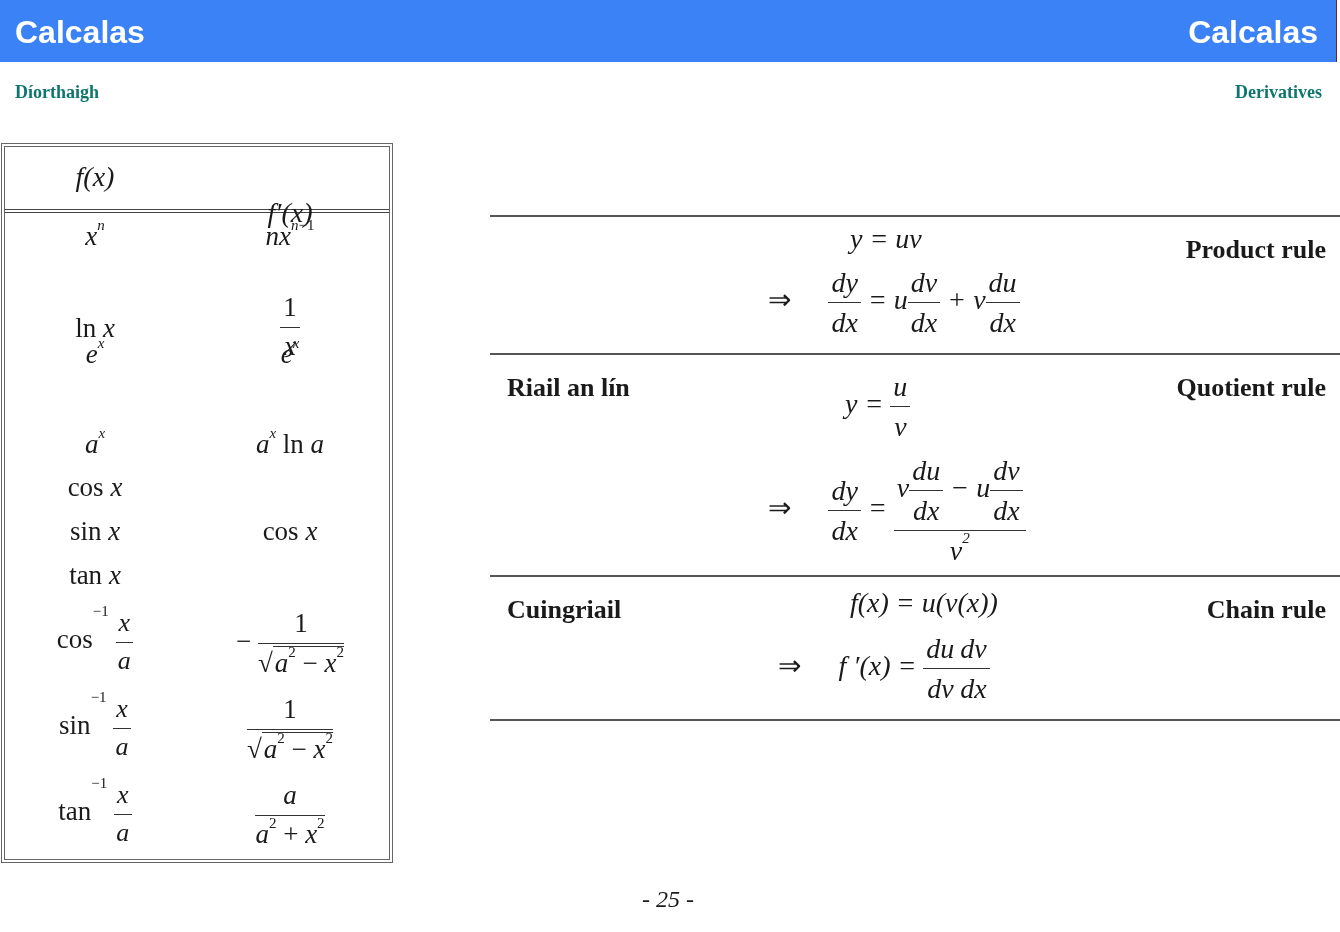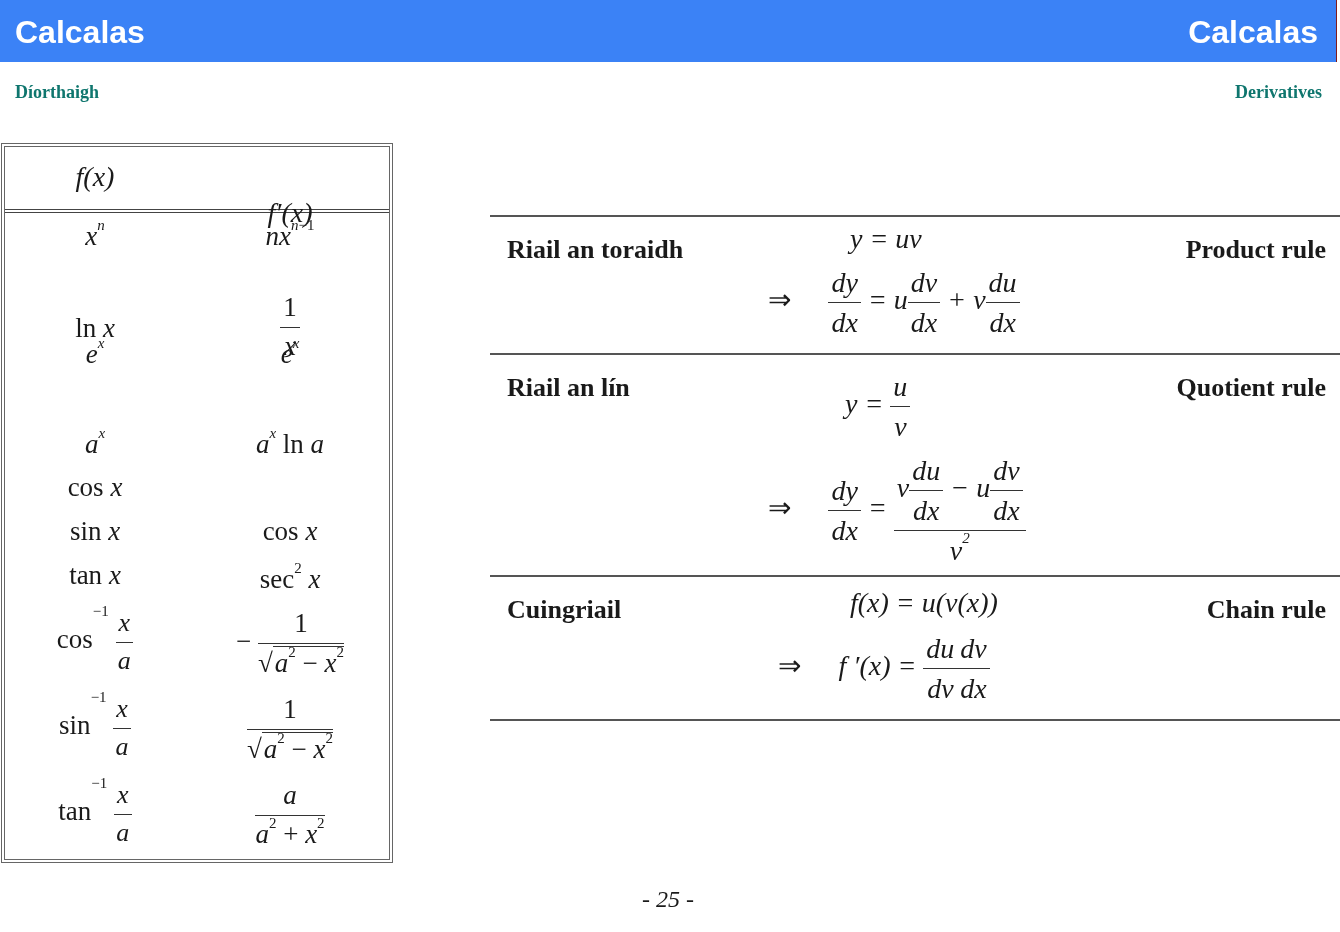--- a/index.html
+++ b/index.html
@@ -96,21 +96,20 @@
     <div class="c1"><span class="up">cos</span> <i>x</i></div>
   </div>
 
   <div class="row m" style="top:369px;">
     <div class="c1"><span class="up">sin</span> <i>x</i></div>
     <div class="c2"><span class="up">cos</span> <i>x</i></div>
   </div>
 
   <div class="row m" style="top:413px;">
     <div class="c1"><span class="up">tan</span> <i>x</i></div>
-    <div class="c2" style="top:4px;"><span class="up">sec</span><sup>2</sup> <i>x</i></div>
   </div>
 
   <div class="row m" style="top:460px;height:80px;">
     <div class="c1">
       <span class="up">cos</span><sup>−1</sup> <span class="frac" style="font-size:26px;"><span class="num"><i>x</i></span><span class="den"><i>a</i></span></span>
     </div>
     <div class="c2">
       − <span class="frac"><span class="num">1</span><span class="den"><span class="up">√</span><span class="sqrt"><i>a</i><sup>2</sup> − <i>x</i><sup>2</sup></span></span></span>
     </div>
   </div>
@@ -130,21 +129,20 @@
     </div>
     <div class="c2">
       <span class="frac"><span class="num"><i>a</i></span><span class="den"><i>a</i><sup>2</sup> + <i>x</i><sup>2</sup></span></span>
     </div>
   </div>
 </div>
 
 <div class="rules">
 
   <div class="rule" style="height:136px;">
-    <div class="rule-ga">Riail an toraidh</div>
     <div class="rule-en">Product rule</div>
     <div class="eq" style="left:360px;top:6px;"><i>y</i> = <i>uv</i></div>
     <div class="eq" style="left:278px;top:48px;">
       <span class="arrow">⇒</span>
       <span class="frac"><span class="num">dy</span><span class="den">dx</span></span> = <i>u</i><span class="frac"><span class="num">dv</span><span class="den">dx</span></span> + <i>v</i><span class="frac"><span class="num">du</span><span class="den">dx</span></span>
     </div>
   </div>
 
   <div class="rule" style="height:220px;">
     <div class="rule-ga">Riail an lín</div>

